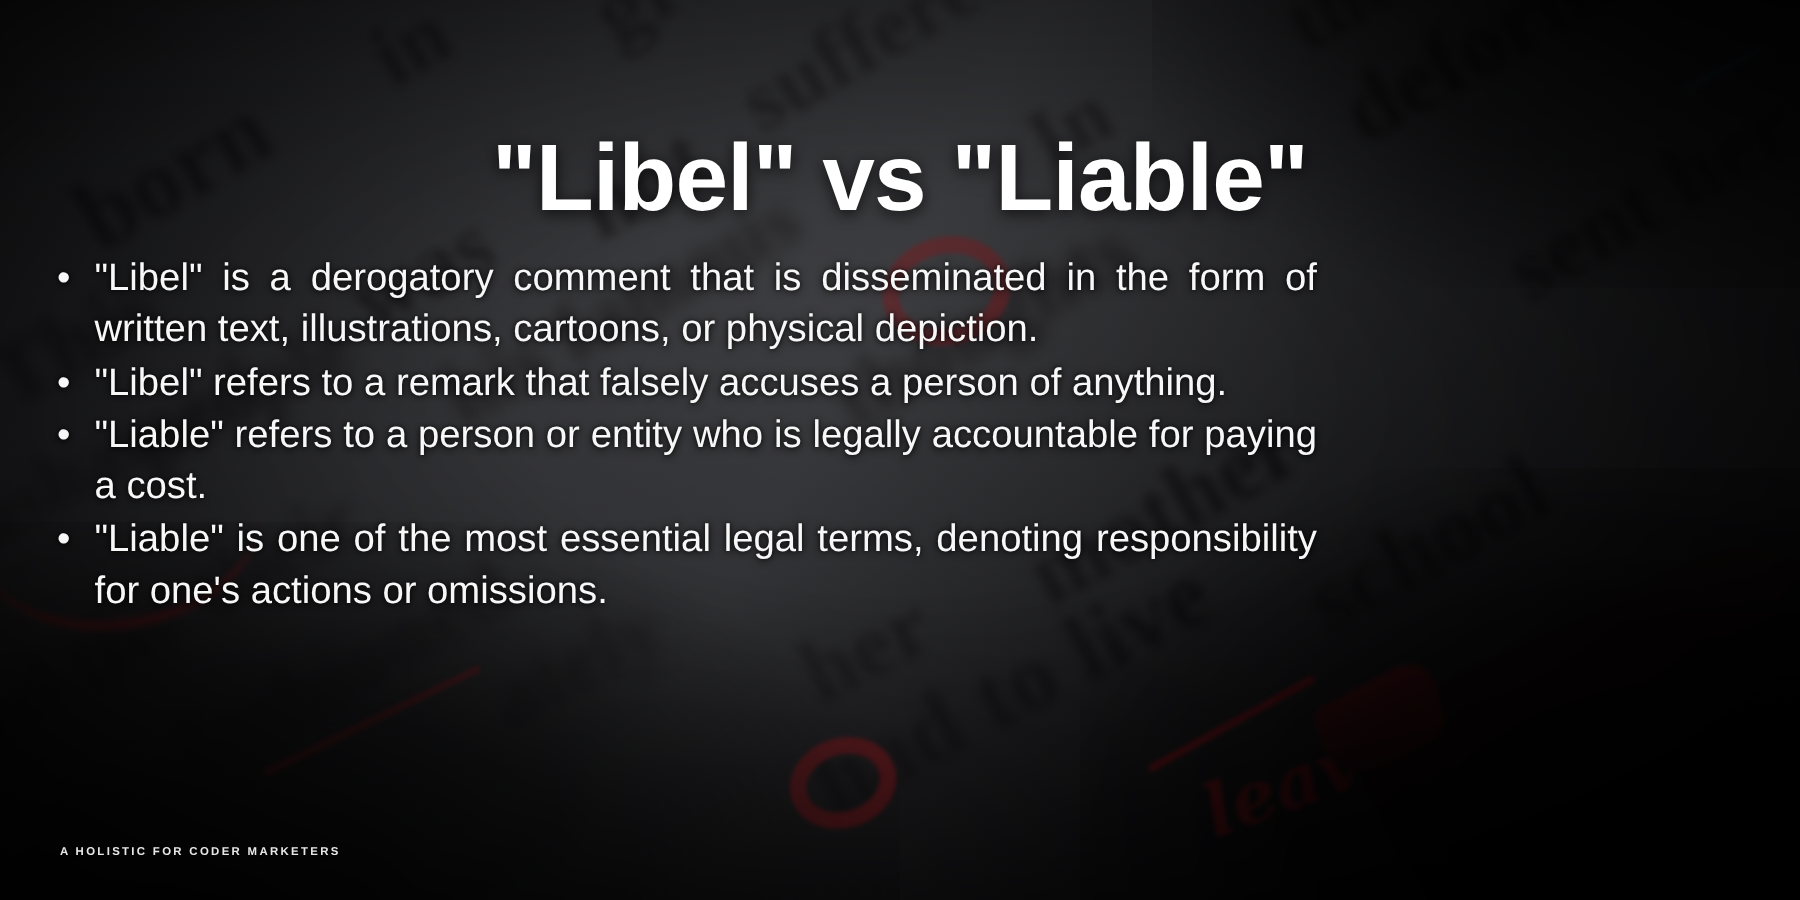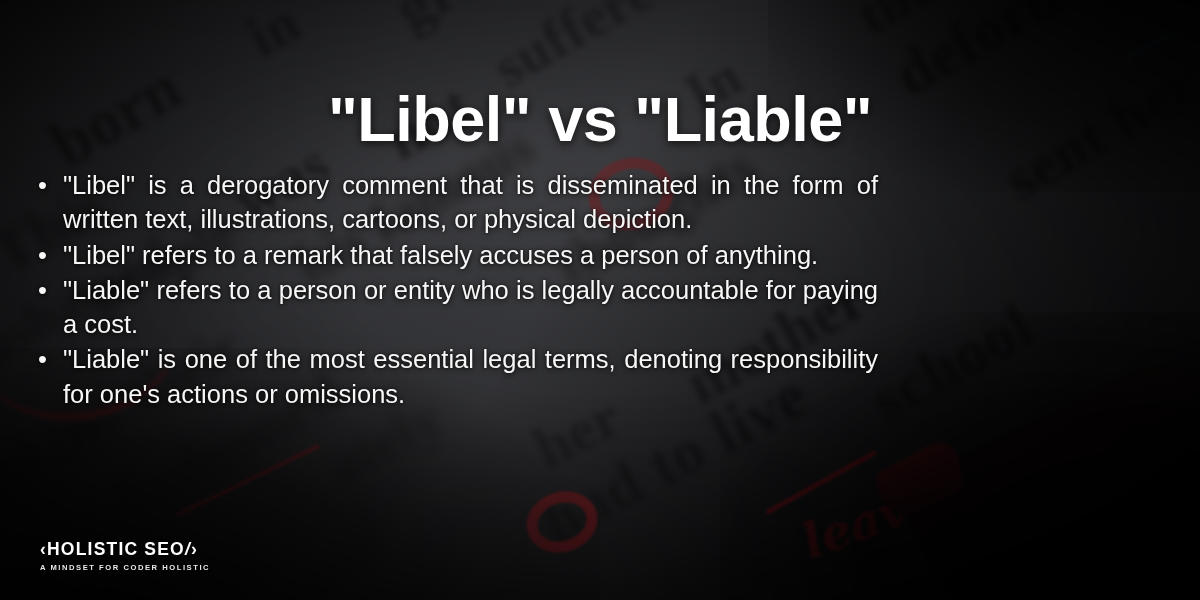--- a/index.html
+++ b/index.html
@@ -302,20 +302,17 @@
         <span class="bullet-dot">•</span>
         <span class="bullet-text">"Liable" refers to a person or entity who is legally accountable for paying a cost.</span>
       </li>
       <li class="bullet-row">
         <span class="bullet-dot">•</span>
         <span class="bullet-text">"Liable" is one of the most essential legal terms, denoting responsibility for one's actions or omissions.</span>
       </li>
     </ul>
 
     <div id="logo">
-      <div id="logo-main">
-        <span class="chev">‹</span><span>HOLISTIC SEO</span><span class="slash">/</span><span class="chev">›</span>
-      </div>
-      <div id="logo-tag">A MINDSET FOR CODER HOLISTIC</div>
+      <div id="logo-tag">A HOLISTIC FOR CODER MARKETERS</div>
     </div>
 
   </div>
 </div>
 
 </body></html>

